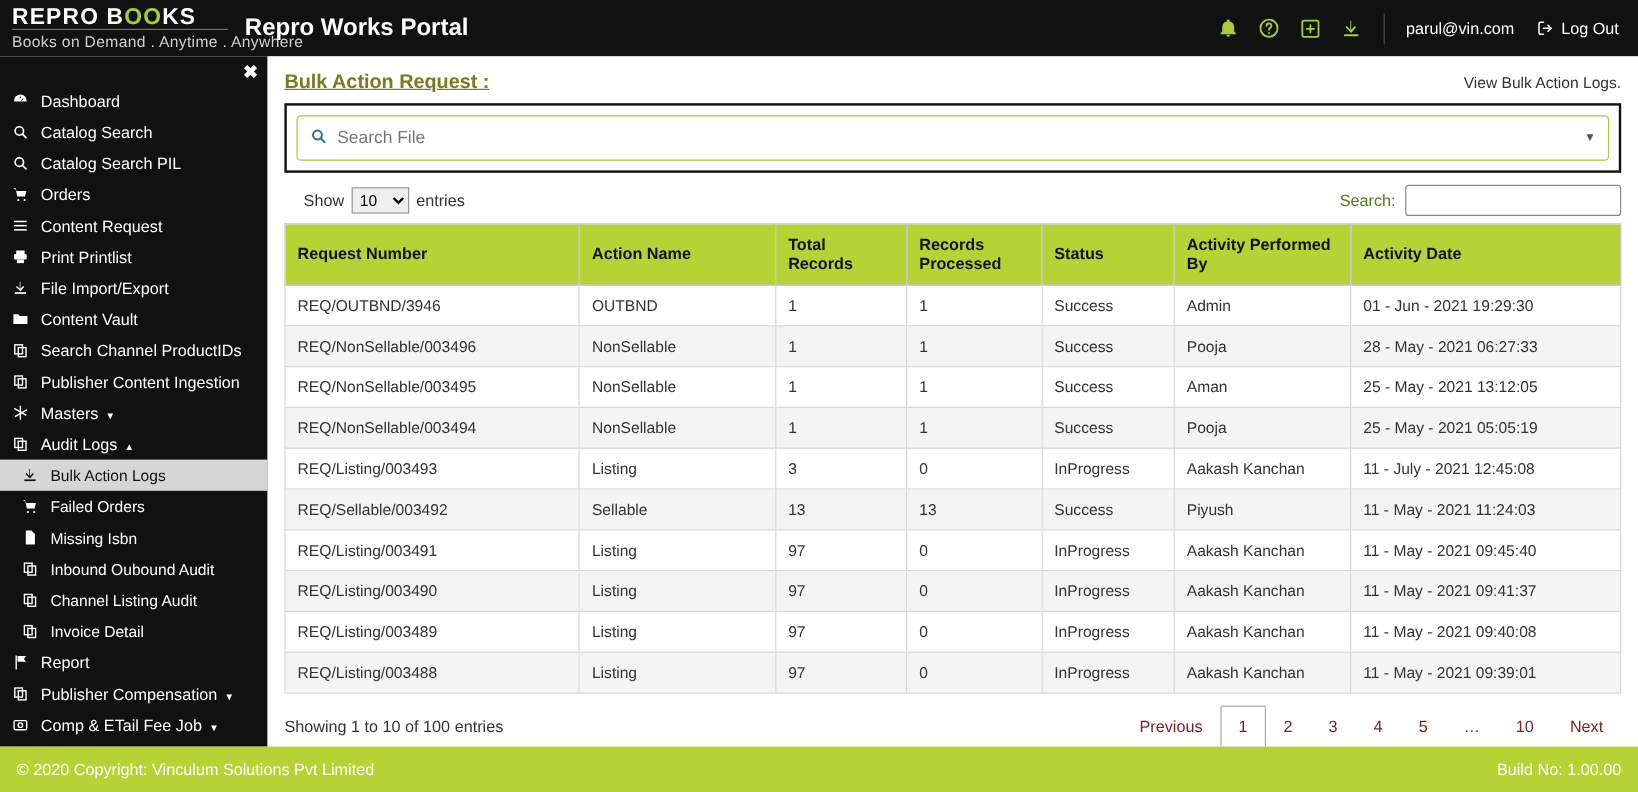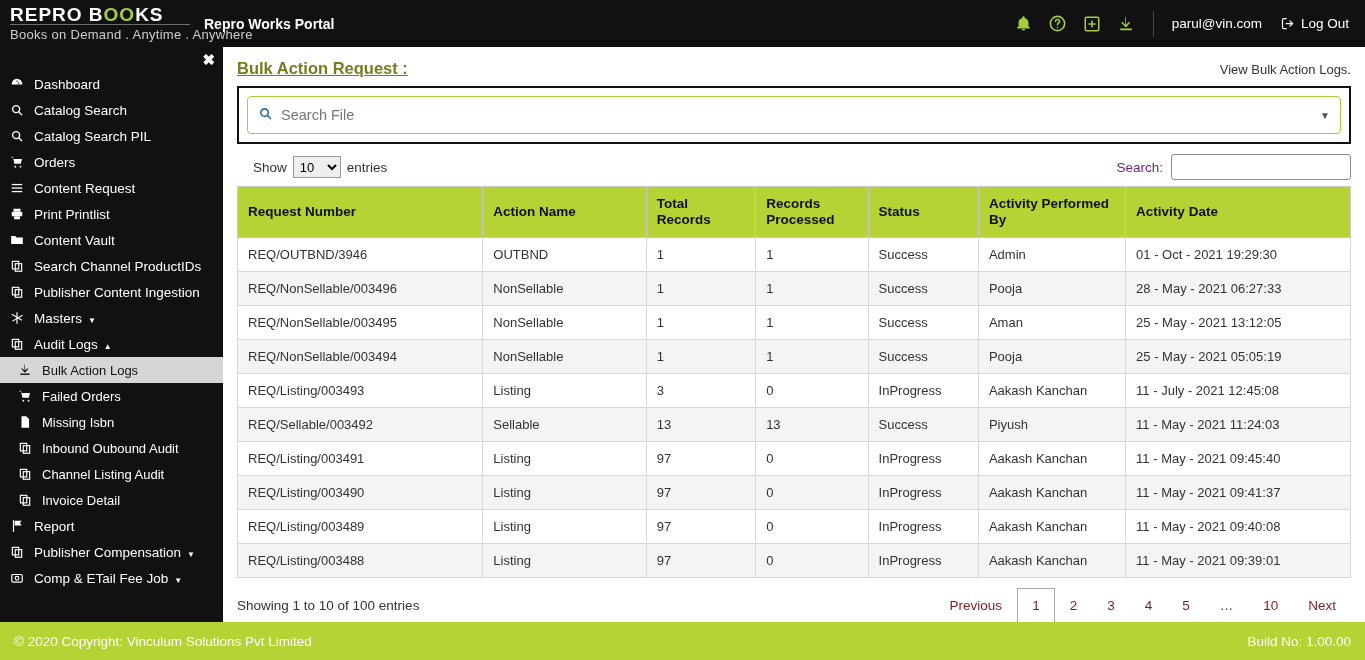--- a/index.html
+++ b/index.html
@@ -35,21 +35,21 @@
     font-size: 19px; font-weight: bold; letter-spacing: 1px;
     color: #ffffff; line-height: 19px;
     white-space: nowrap;
   }
   .logo-sub {
     font-size: 13px; color: #cfcfcf; letter-spacing: .3px;
     border-top: 1px solid #6d6d6d; margin-top: 0; padding-top: 2px;
     white-space: nowrap;
   }
   .portal-title {
-    font-size: 14px; font-weight: bold; color: #ffffff;
+    font-size: 20px; font-weight: bold; color: #ffffff;
     margin-left: 14px; white-space: nowrap;
   }
   .topbar-spacer { flex: 1 1 auto; }
   .top-icons {
     display: flex; align-items: center; gap: 16px;
     color: #a6ce39;
   }
   .top-icons .ticon { cursor: pointer; display: flex; align-items: center; }
   .top-sep {
     width: 1px; height: 26px; background: #4a4a4a; margin: 0 18px;
@@ -145,21 +145,21 @@
     display: flex; align-items: center; justify-content: space-between;
     margin-bottom: 6px;
   }
   .show-entries { font-size: 13.5px; color: #333333; display: flex; align-items: center; gap: 6px; margin-left: 16px; }
   .show-entries select {
     font-family: "Liberation Sans", sans-serif;
     font-size: 13px; padding: 1px 2px; height: 22px;
     border: 1px solid #9a9a9a;
   }
   .search-right { display: flex; align-items: center; gap: 8px; }
-  .search-right .lbl { font-size: 13.5px; color: #701a75; }
+  .search-right .lbl { font-size: 13.5px; color: #4d7c0f; }
   .search-right input {
     width: 180px; height: 26px;
     border: 1px solid #8a8a8a; border-radius: 3px;
     font-family: "Liberation Sans", sans-serif; font-size: 13px;
     padding: 0 6px;
   }
 
   table.grid {
     width: 100%;
     border-collapse: collapse;
@@ -333,20 +333,29 @@
           <span class="ic">
             <svg width="14" height="14" viewBox="0 0 24 24" fill="#ffffff">
                 <rect x="6" y="3" width="12" height="5"></rect>
                 <rect x="3" y="8" width="18" height="8" rx="1.5"></rect>
                 <rect x="7" y="16" width="10" height="5"></rect>
               </svg>
           </span>
           <span class="lbl">Print Printlist</span>
         </div>
 
+        <div class="nav-item">
+          <span class="ic">
+            <svg width="14" height="14" viewBox="0 0 24 24" fill="#ffffff">
+                <path d="M12 3v10l4-4 1.4 1.4L12 16.8 5.6 10.4 7 9l4 4V3z"></path>
+                <rect x="4" y="18" width="16" height="2.4"></rect>
+              </svg>
+          </span>
+          <span class="lbl">File Import/Export</span>
+        </div>
 
         <div class="nav-item">
           <span class="ic">
             <svg width="14" height="14" viewBox="0 0 24 24" fill="#ffffff">
                 <path d="M2 5h7l2 2.5h11V19H2z"></path>
               </svg>
           </span>
           <span class="lbl">Content Vault</span>
         </div>
 
@@ -535,21 +544,21 @@
           </tr>
         </thead>
         <tbody>
           <tr>
             <td>REQ/OUTBND/3946</td>
             <td>OUTBND</td>
             <td>1</td>
             <td>1</td>
             <td>Success</td>
             <td>Admin</td>
-            <td>01 - Oct - 2021 19:29:30</td>
+            <td>01 - Jun - 2021 19:29:30</td>
           </tr>
           <tr class="alt">
             <td>REQ/NonSellable/003496</td>
             <td>NonSellable</td>
             <td>1</td>
             <td>1</td>
             <td>Success</td>
             <td>Pooja</td>
             <td>28 - May - 2021 06:27:33</td>
           </tr>

